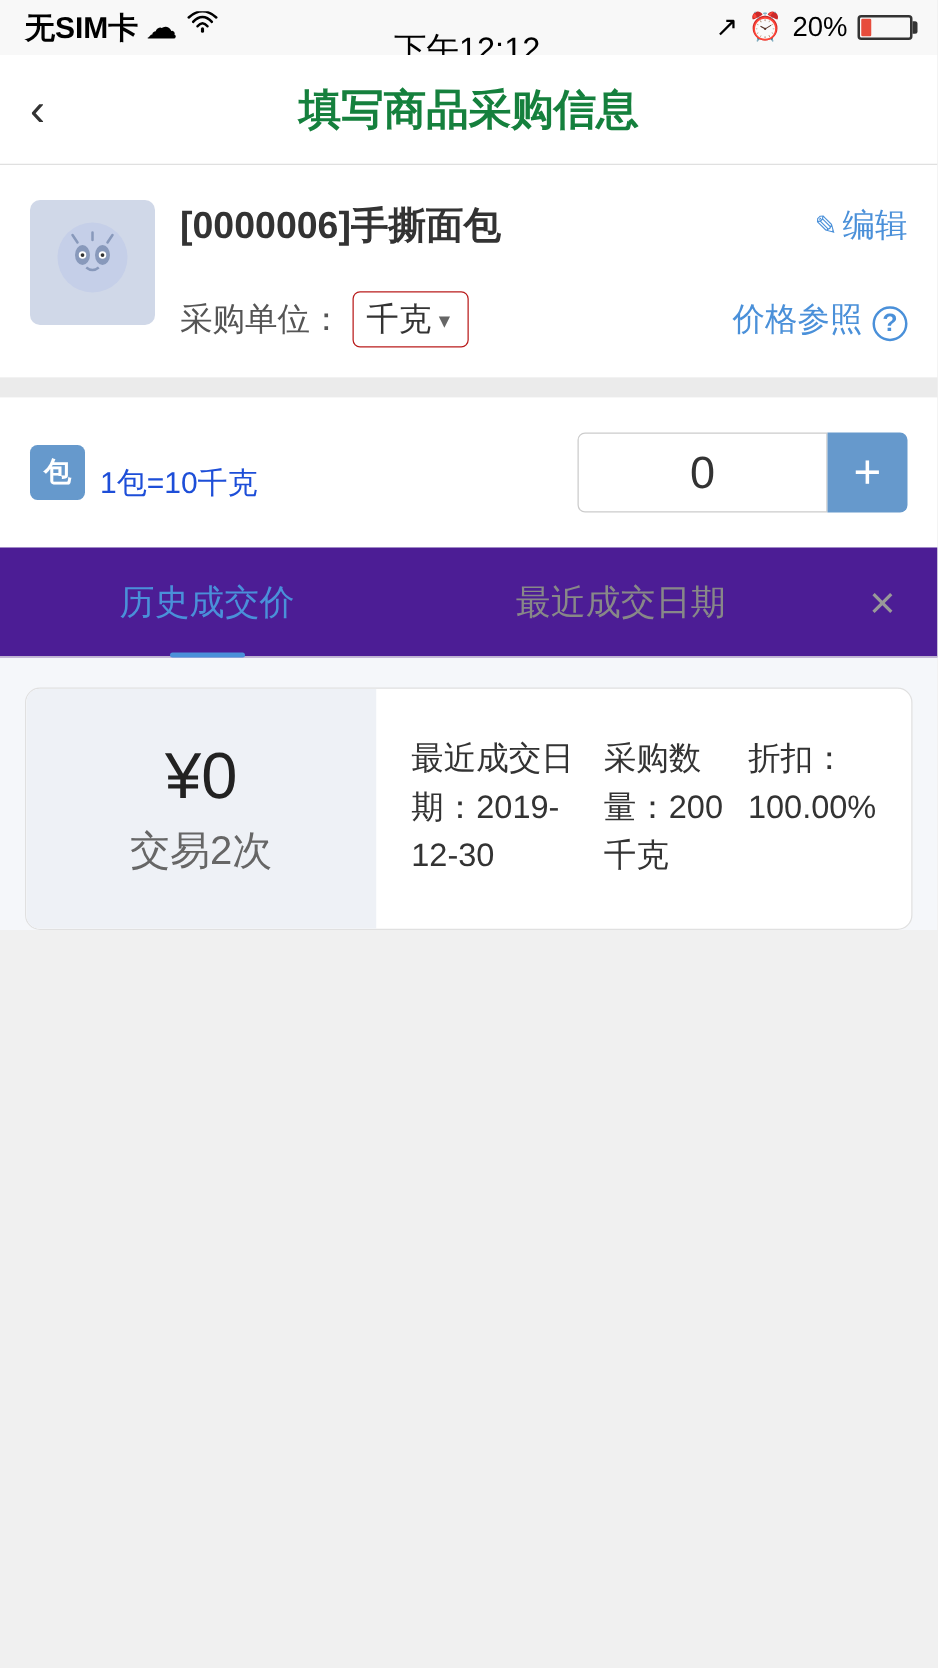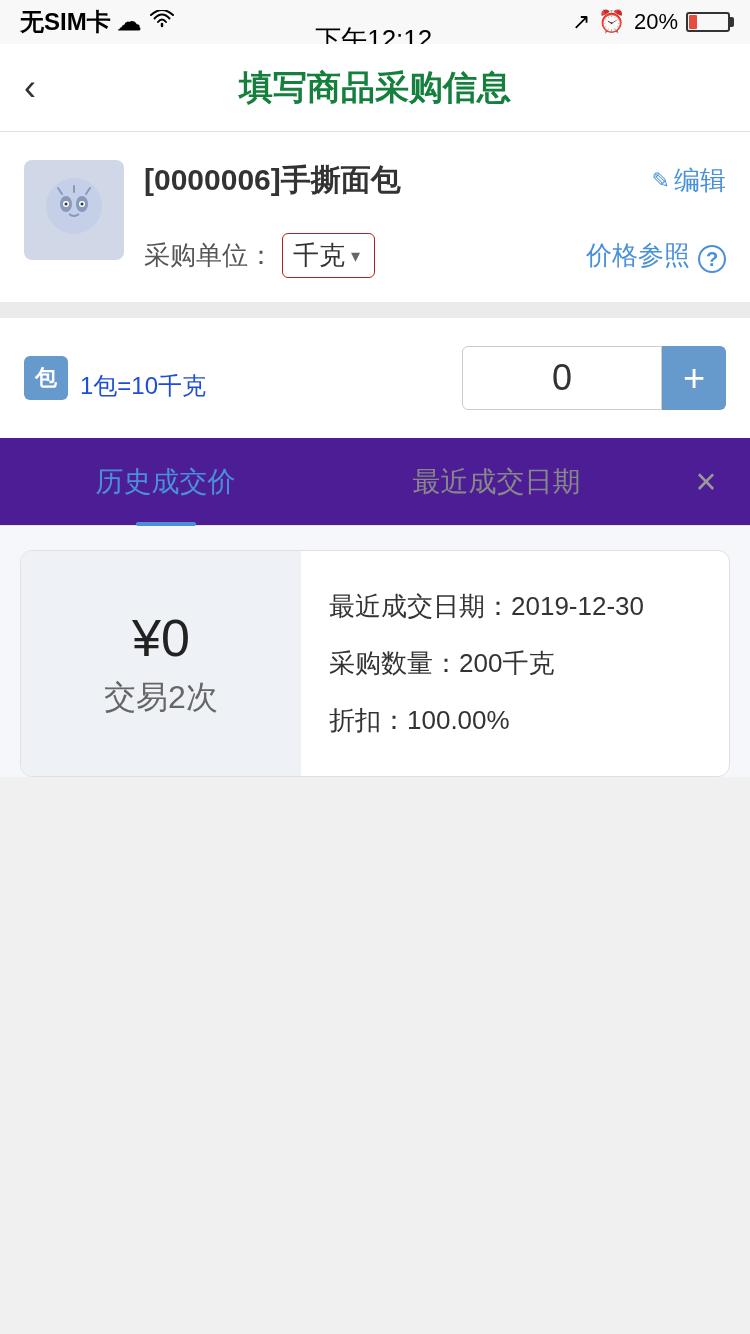--- a/index.html
+++ b/index.html
@@ -339,21 +339,21 @@
     }
     .transaction-count {
       font-size: 32px;
       color: #666;
       margin-top: 8px;
     }
     .transaction-right {
       flex: 1;
       padding: 36px 28px;
       display: flex;
-      flex-direction: column;
+      flex-direction: row;
       gap: 18px;
     }
     .trans-row {
       font-size: 26px;
       color: #333;
       line-height: 1.5;
     }
     .trans-label {
       color: #333;
     }

